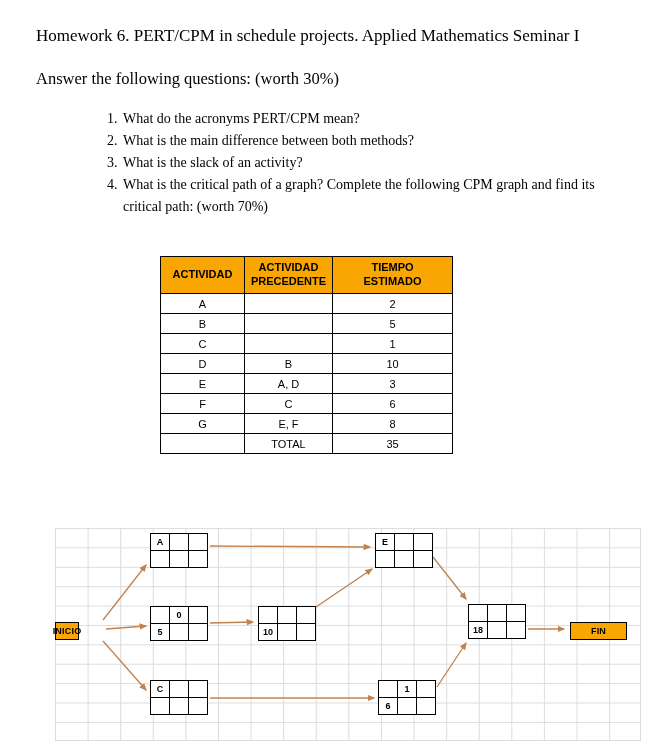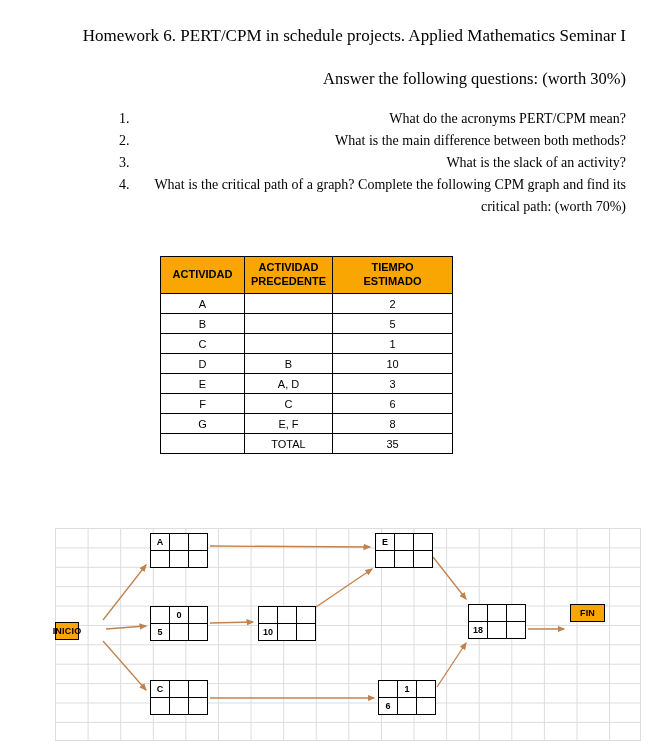--- a/index.html
+++ b/index.html
@@ -6,21 +6,21 @@
   html, body { margin: 0; padding: 0; background: #ffffff; }
   .page {
     position: relative;
     width: 660px;
     height: 756px;
     background: #ffffff;
     color: #000;
     font-family: "Liberation Serif", serif;
     overflow: hidden;
   }
-  .doc { padding: 26px 34px 0 48px; text-align: right; }
+  .doc { padding: 26px 34px 0 36px; }
   .title { margin: 0; font-size: 17px; }
   .intro { margin: 23px 0 0 0; font-size: 16.5px; }
   ol.questions { margin: 19px 0 0 0; padding: 0 0 0 85px; font-size: 14px; }
   ol.questions li { line-height: 22px; padding-left: 2px; }
 
   .activity-table {
     position: absolute;
     left: 160px;
     top: 256px;
     border-collapse: collapse;
@@ -80,21 +80,21 @@
     background: var(--accent, #F9A603);
     border: 1px solid #000;
     font-size: 9px;
     font-weight: bold;
     display: flex;
     align-items: center;
     justify-content: center;
     letter-spacing: 0.2px;
   }
   .inicio { left: 55px; top: 94px; width: 24px; height: 18px; }
-  .fin    { left: 570px; top: 76px; width: 35px; height: 18px; }
+  .fin    { left: 570px; top: 94px; width: 57px; height: 18px; }
 
   table.node {
     position: absolute;
     border-collapse: collapse;
     background: #ffffff;
   }
   table.node td {
     border: 1px solid #000;
     width: 19px; height: 17px;
     font-size: 9px;

